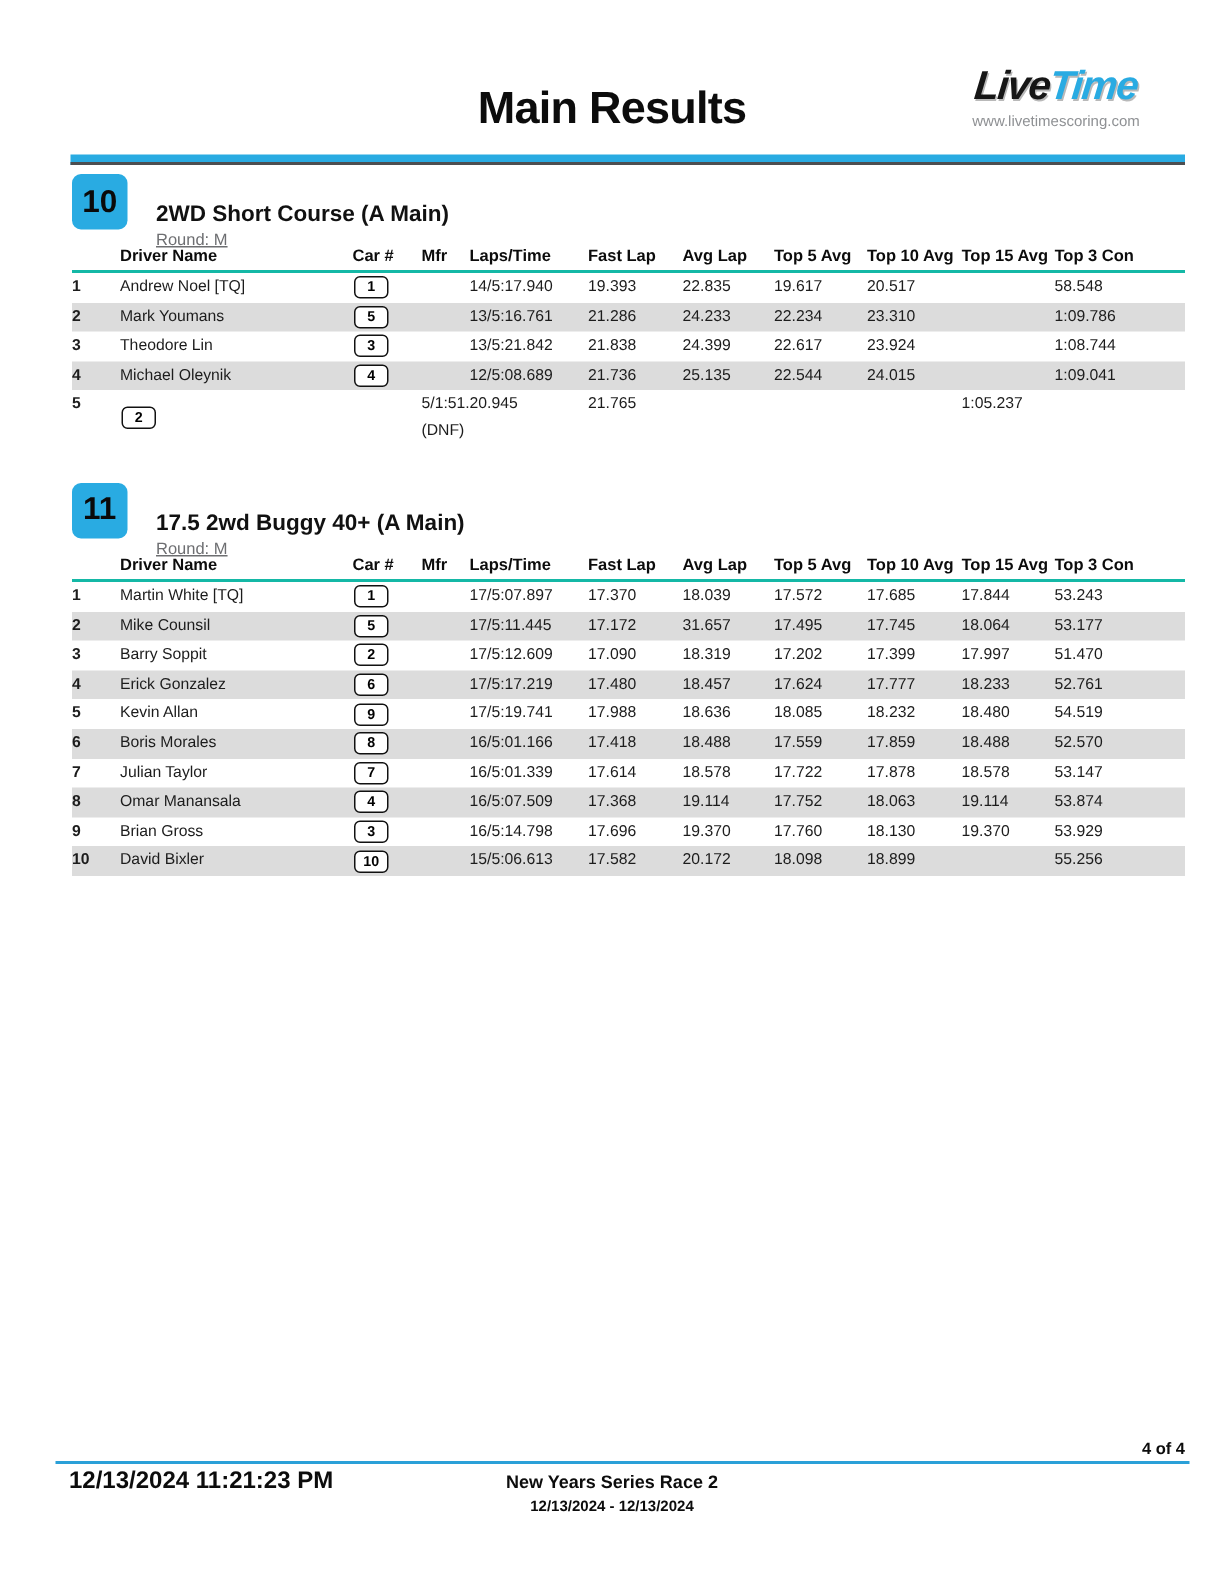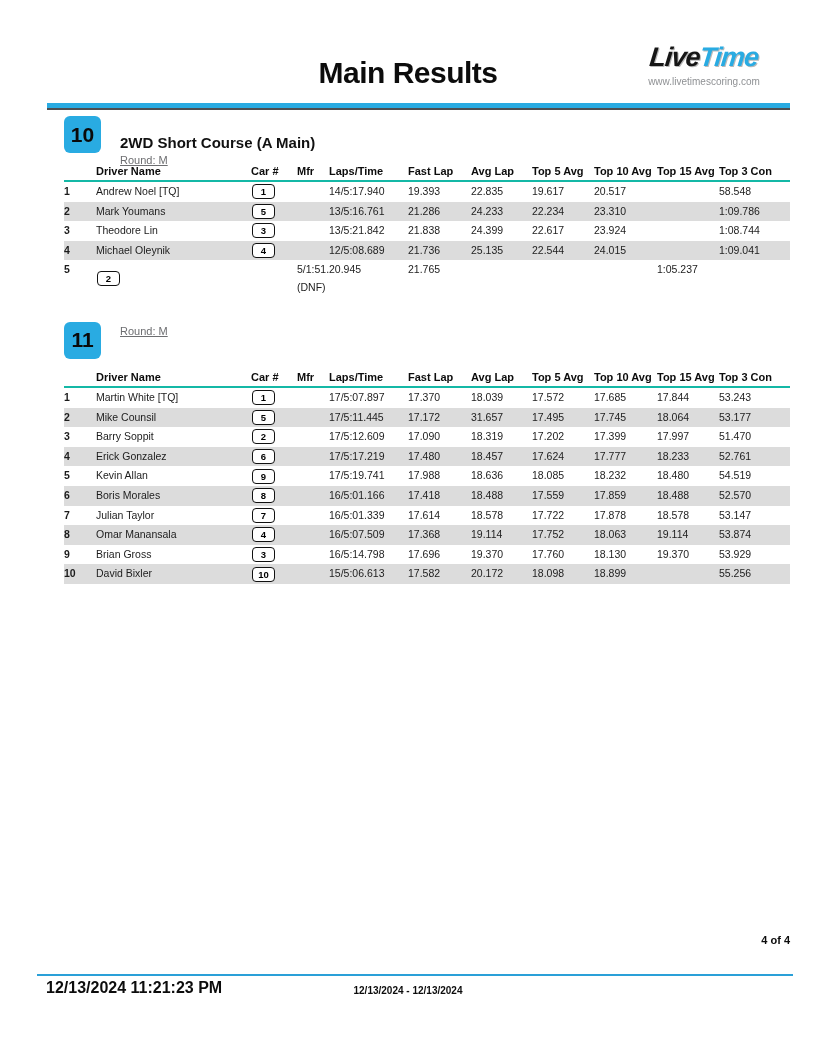--- a/index.html
+++ b/index.html
@@ -21,21 +21,21 @@
     text-shadow:1px 1px 0 #b9b9b9;
   }
   .logo-live{ color:#161616; }
   .logo-time{ color:#29ABE2; }
   .logo-url{ font-size:10px; color:#8f9194; margin-top:5px; }
   .header-rule{
     position:absolute; top:103px; left:47px; right:26px; height:5px;
     background:#29ABE2; border-bottom:2px solid #4d4e50;
   }
   
-  #sections{ position:absolute; top:116px; left:64px; right:26px; }
+  #sections{ position:absolute; top:116px; left:48px; right:26px; }
   .section + .section{ margin-top:25px; }
   .section-head{ display:flex; gap:19px; height:46px; align-items:flex-start; }
   .badge{
     width:37px; height:37px; border-radius:6px; background:#29ABE2;
     display:flex; align-items:center; justify-content:center;
     font-size:21px; font-weight:700; color:#0a0a0a; flex:0 0 auto;
   }
   .section-title{ font-size:15px; font-weight:700; margin-top:18px; color:#111; }
   .section-round{ font-size:11px; color:#6d6e71; margin-top:3px;text-decoration:underline; }
   
@@ -59,21 +59,21 @@
   }
   .laps-note{ line-height:14px; padding-bottom:3px; }
   
   .footer-rule{
     position:absolute; top:974px; left:37px; right:23px; height:2px; background:#2aa0d8;
   }
   .footer-left{ position:absolute; top:979px; left:46px; font-size:16px; font-weight:700; color:#0c0c0c; }
   .footer-center{ position:absolute; top:981px; left:0; right:0; text-align:center; }
   .footer-event{ font-size:12px; font-weight:700; color:#0c0c0c; }
   .footer-dates{ font-size:10px; font-weight:700; color:#0c0c0c; margin-top:4px; }
-  .footer-right{ position:absolute; top:934px; right:26px; font-size:11px; font-weight:700; color:#0c0c0c; }
+  .footer-right{ position:absolute; top:960px; right:26px; font-size:11px; font-weight:700; color:#0c0c0c; }
 </style>
 </head>
 <body>
 
 <div class="page">
 
   <div class="report-title">Main Results</div>
 
   <div class="logo-block">
     <div class="logo-text"><span class="logo-live">Live</span><span class="logo-time">Time</span></div>
@@ -187,20 +187,21 @@
           <div class="cell"></div>
           <div class="cell"></div>
           <div class="cell"></div>
           <div class="cell">1:05.237</div>
         </div>
       </div>
       <div class="section">
         <div class="section-head">
           <div class="badge">11</div>
           <div>
+            <div class="section-title">17.5 2wd Buggy 40+ (A Main)</div>
             <div class="section-round">Round: M</div>
           </div>
         </div>
         <div class="trow thead">
           <div class="cell"></div>
           <div class="cell">Driver Name</div>
           <div class="cell">Car #</div>
           <div class="cell">Mfr</div>
           <div class="cell">Laps/Time</div>
           <div class="cell">Fast Lap</div>
@@ -379,17 +380,18 @@
           <div class="cell">18.899</div>
           <div class="cell"></div>
           <div class="cell">55.256</div>
         </div>
       </div>
     </div>
 
   <div class="footer-rule"></div>
   <div class="footer-left">12/13/2024 11:21:23 PM</div>
   <div class="footer-center">
+    <div class="footer-event">New Years Series Race 2</div>
     <div class="footer-dates">12/13/2024 - 12/13/2024</div>
   </div>
   <div class="footer-right">4 of 4</div>
 
 </div>
 
 </body></html>

